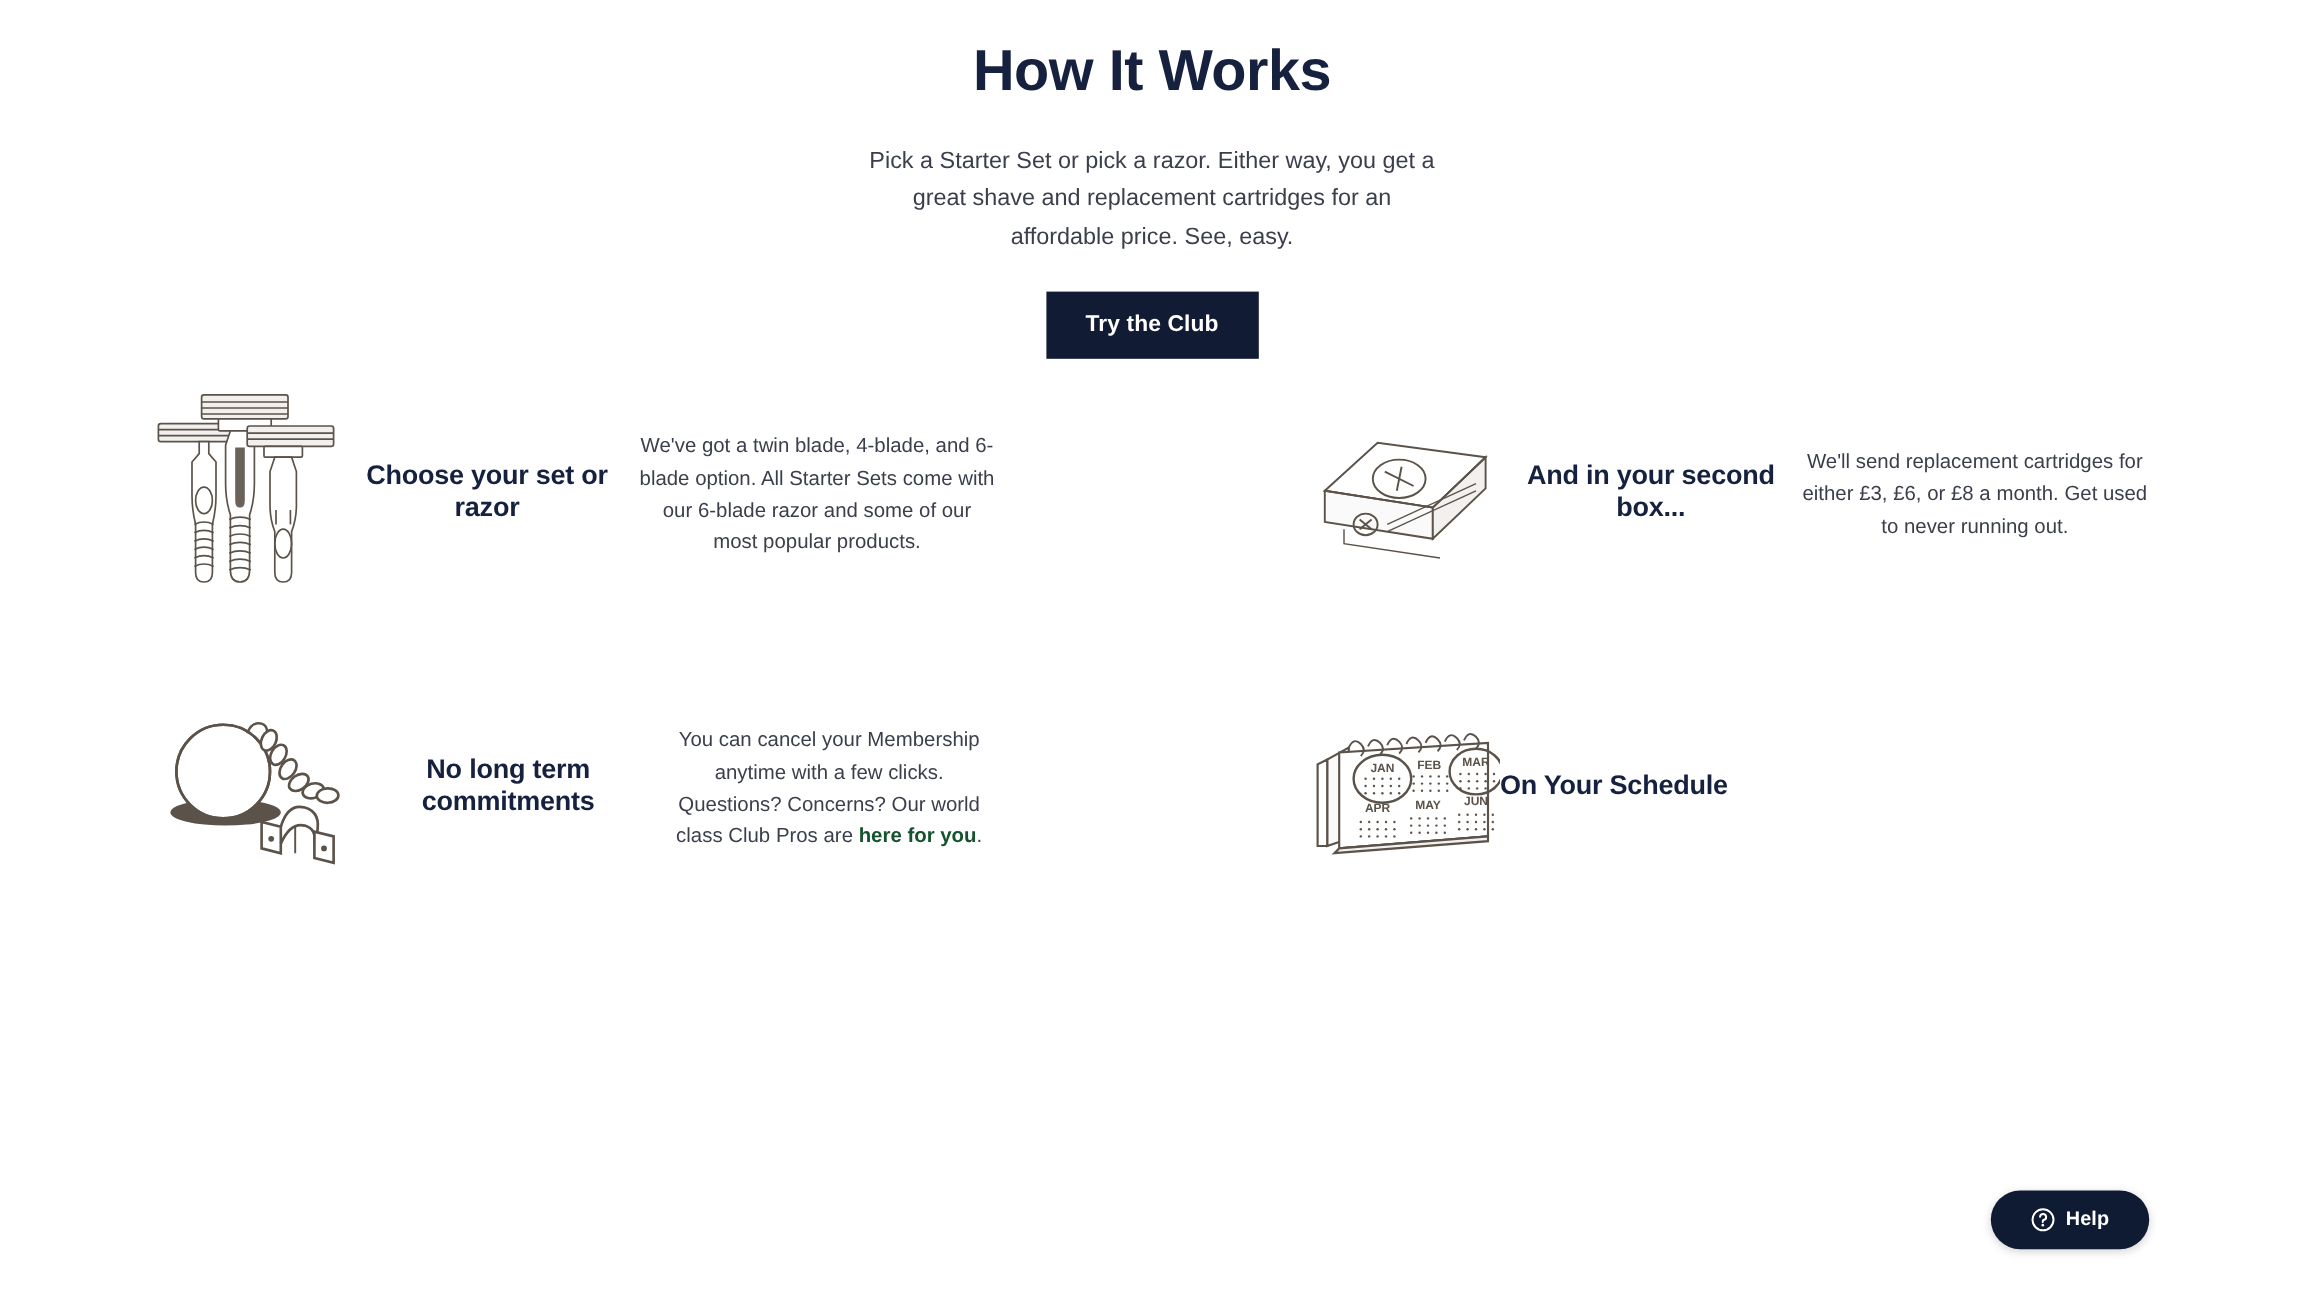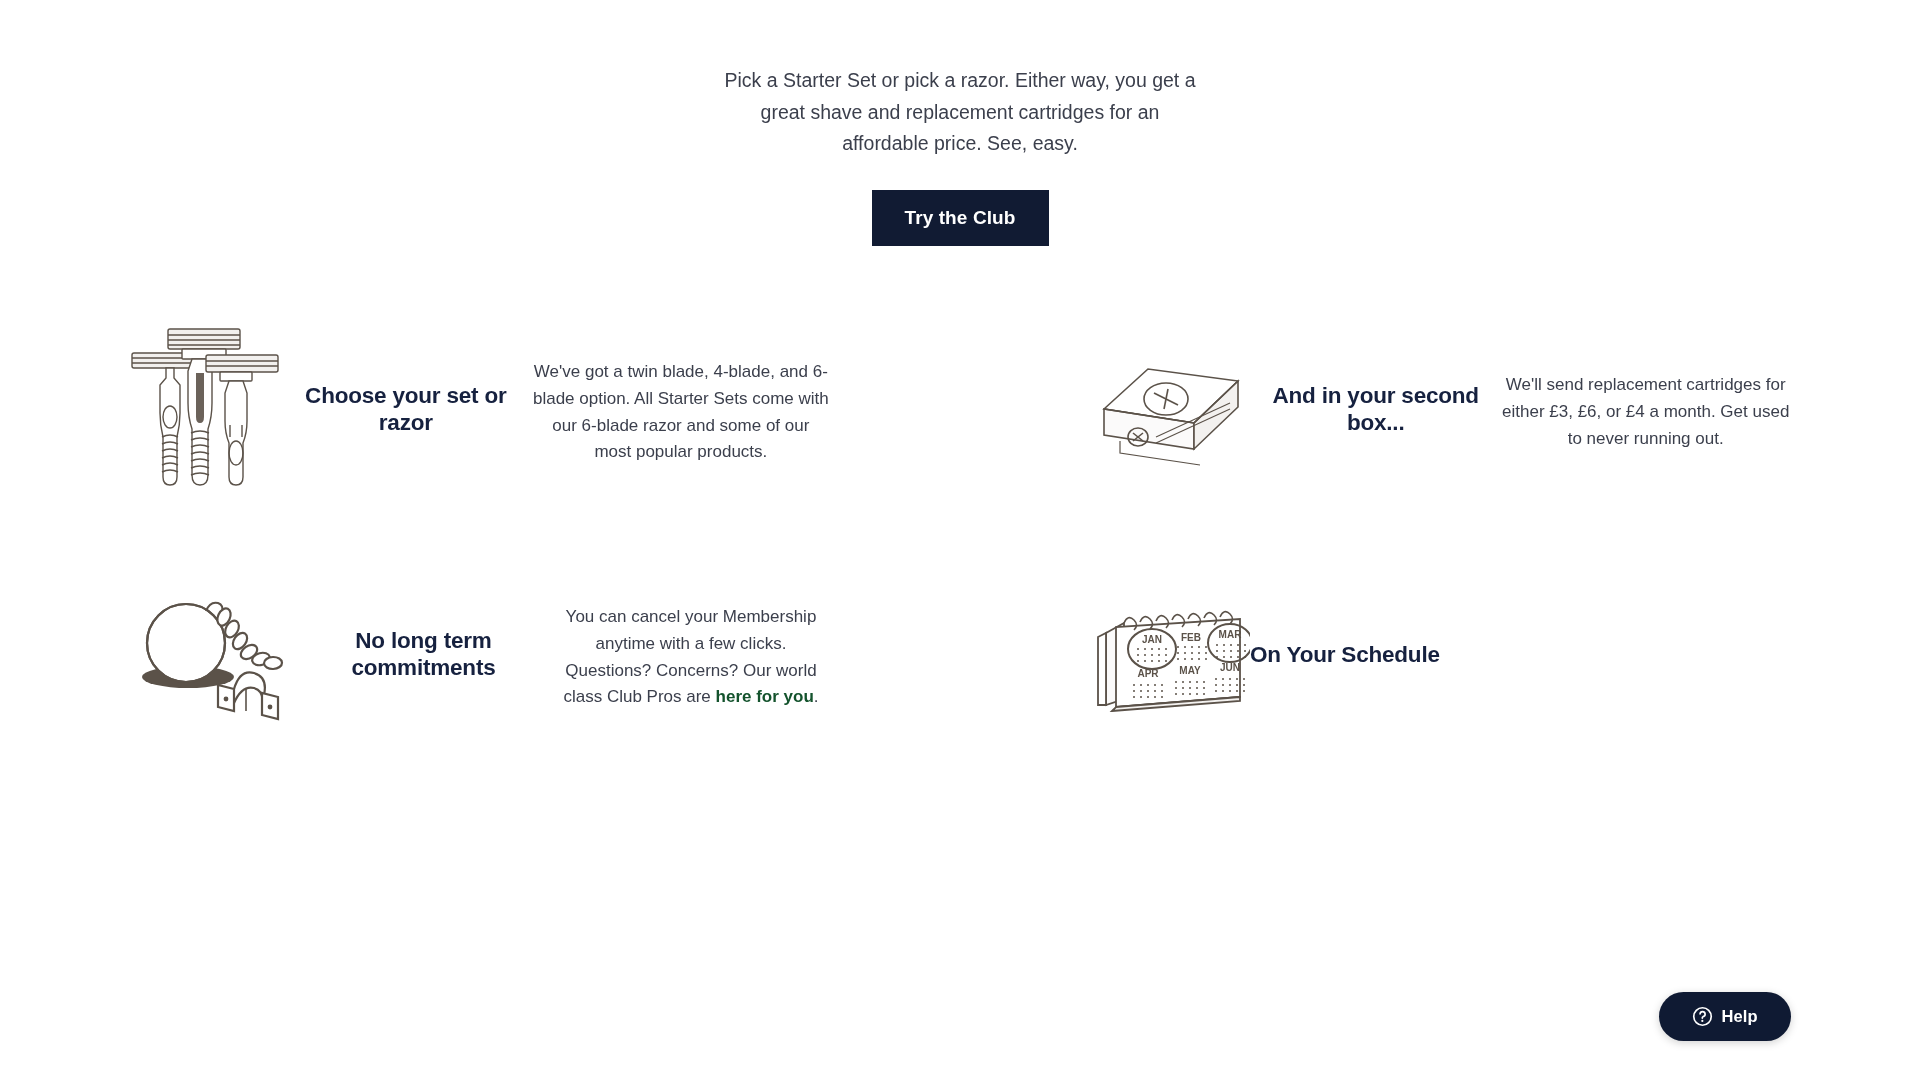--- a/index.html
+++ b/index.html
@@ -154,20 +154,21 @@
     font-weight: bold;
     letter-spacing: 0.1px;
   }
 </style>
 </head>
 <body>
 
 <div class="page">
 
   <section class="hero">
+    <h1 class="hero-title">How It Works</h1>
     <p class="hero-sub">Pick a Starter Set or pick a razor. Either way, you get a great shave and replacement cartridges for an affordable price. See, easy.</p>
     <div class="cta-wrap">
       <button class="cta-button">Try the Club</button>
     </div>
   </section>
 
   <div class="grid">
 
     <div class="card card-col-left">
       <div class="illo">
@@ -240,21 +241,21 @@
 
           <ellipse cx="48" cy="84" rx="10" ry="9"></ellipse>
           <line x1="43" y1="80" x2="53" y2="88"></line>
           <line x1="53" y1="80" x2="43" y2="88"></line>
 
           <line x1="66" y1="84" x2="140" y2="50" stroke-width="1.1"></line>
           <line x1="66" y1="90" x2="140" y2="56" stroke-width="1.1"></line>
         </svg>
       </div>
       <h2 class="card-title">And in your second box...</h2>
-      <p class="card-body">We'll send replacement cartridges for either £3, £6, or £4 a month. Get used to never running out.</p>
+      <p class="card-body">We'll send replacement cartridges for either £3, £6, or £8 a month. Get used to never running out.</p>
     </div>
 
     <div class="card card-col-left row-2">
       <div class="illo">
         <svg width="165" height="135" viewBox="0 0 165 135" fill="none" stroke="#5b5249" stroke-width="2.2" style="margin-bottom:12px">
 
           <ellipse cx="58" cy="84" rx="46" ry="11" fill="#5b5249" stroke="none"></ellipse>
 
           <circle cx="56" cy="50" r="39" fill="#ffffff"></circle>
           <path d="M56 11 A39 39 0 0 0 56 89 A31 31 0 0 1 56 11 Z" fill="#5b5249" stroke="none"></path>

